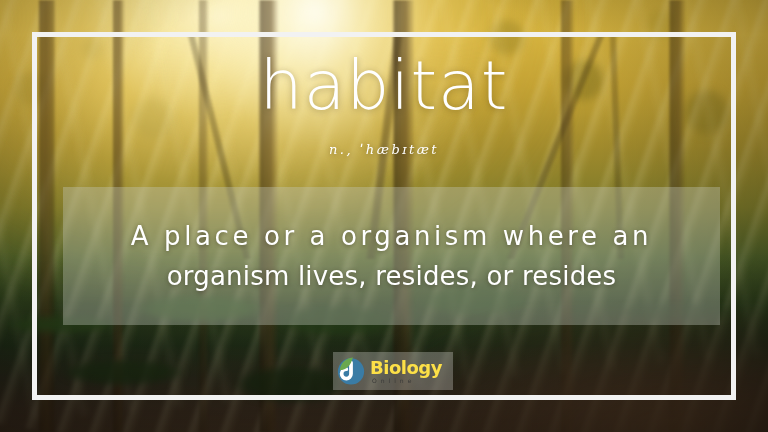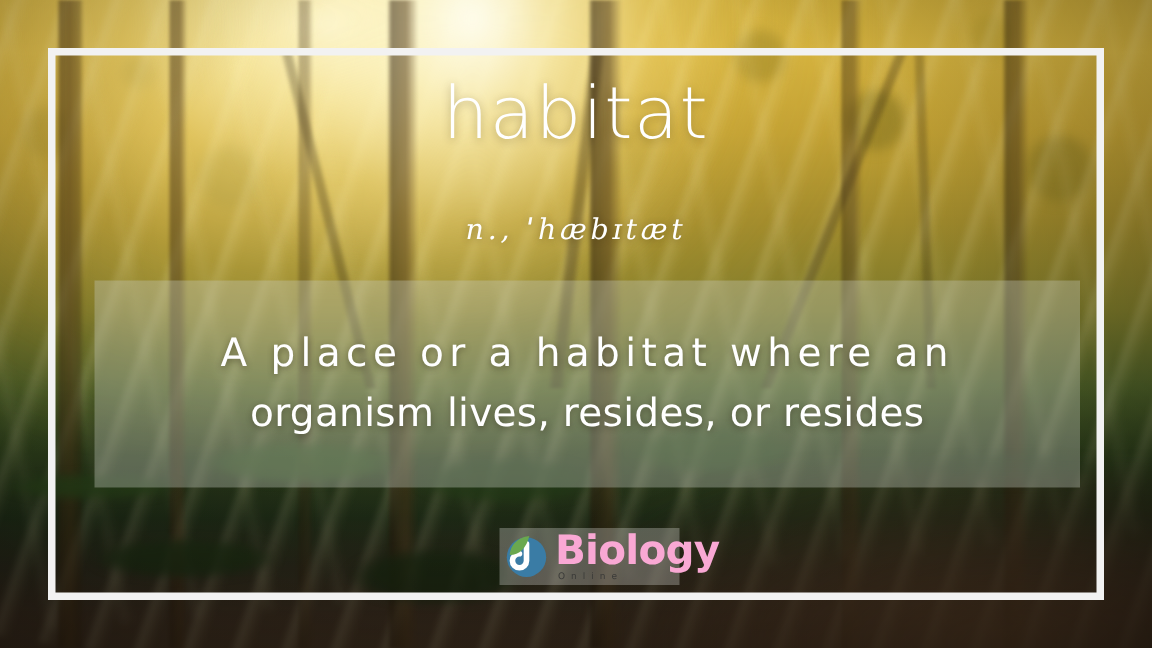--- a/index.html
+++ b/index.html
@@ -213,35 +213,35 @@
 
   
   .headword {
     position: absolute;
     left: 0; right: 0;
     top: 52px;
     text-align: center;
     color: #ffffff;
     font-family: "DejaVu Sans", sans-serif;
     font-weight: 300;
-    font-size: 48px;
+    font-size: 68px;
     line-height: 1;
     letter-spacing: 1px;
     text-shadow: 0 1px 6px rgba(60,42,10,0.35);
   }
 
   .pronunciation {
     position: absolute;
     left: 0; right: 0;
     top: 142px;
     text-align: center;
     color: #ffffff;
     font-family: "DejaVu Serif", serif;
     font-style: italic;
-    font-size: 19px;
+    font-size: 13px;
     letter-spacing: 2.5px;
     text-shadow: 0 1px 5px rgba(60,42,10,0.40);
   }
 
   
   .def-band {
     position: absolute;
     left: 63px;
     top: 187px;
     width: 657px;
@@ -298,22 +298,22 @@
   }
 
   .logo-wordmark {
     margin-left: 4px;
     line-height: 1;
   }
 
   .logo-title {
     font-family: "DejaVu Sans", sans-serif;
     font-weight: bold;
-    font-size: 27px;
-    color: #f9a8d4;
+    font-size: 18px;
+    color: #fde047;
     letter-spacing: -0.5px;
     display: block;
   }
 
   .logo-sub {
     display: block;
     font-family: "DejaVu Sans", sans-serif;
     font-size: 6px;
     color: #3a3a38;
     letter-spacing: 4px;
@@ -342,21 +342,21 @@
 
   <div class="frame"></div>
 
   <div class="headword">habitat</div>
 
   <div class="pronunciation">n., ˈhæbɪtæt</div>
 
   <div class="def-band"></div>
 
   <div class="definition">
-    <span class="def-line-1">A place or a habitat where an</span>
+    <span class="def-line-1">A place or a organism where an</span>
     <span class="def-line-2">organism lives, resides, or resides</span>
   </div>
 
   <div class="logo">
     <span class="logo-mark">
       <svg viewBox="0 0 64 64" width="30" height="30" aria-hidden="true">
         <circle cx="32" cy="33" r="28" fill="#3a7ca5"></circle>
         <path d="M32 14 L32 38 A10 10 0 1 1 22 28" fill="none" stroke="#ffffff" stroke-width="8" stroke-linecap="round"></path>
         <path d="M8 30 C10 10, 26 4, 36 3 C32 20, 22 30, 8 30 Z" fill="#6aa84f"></path>
       </svg>

